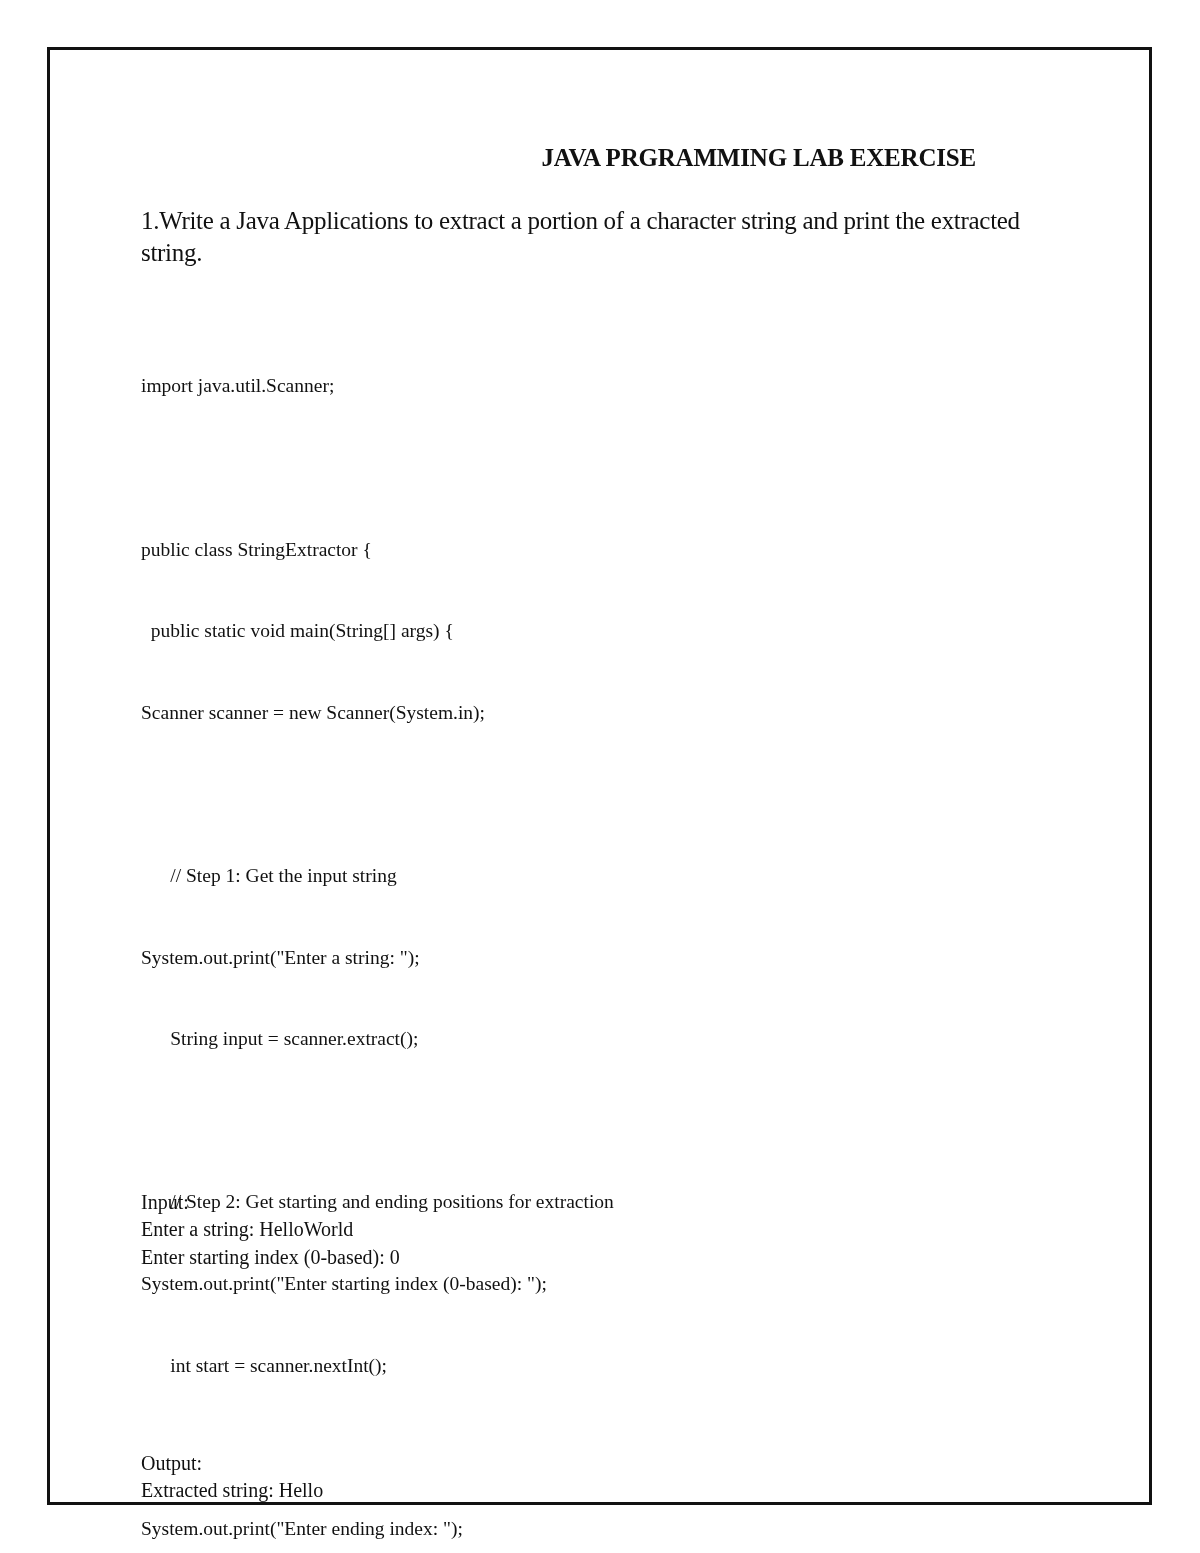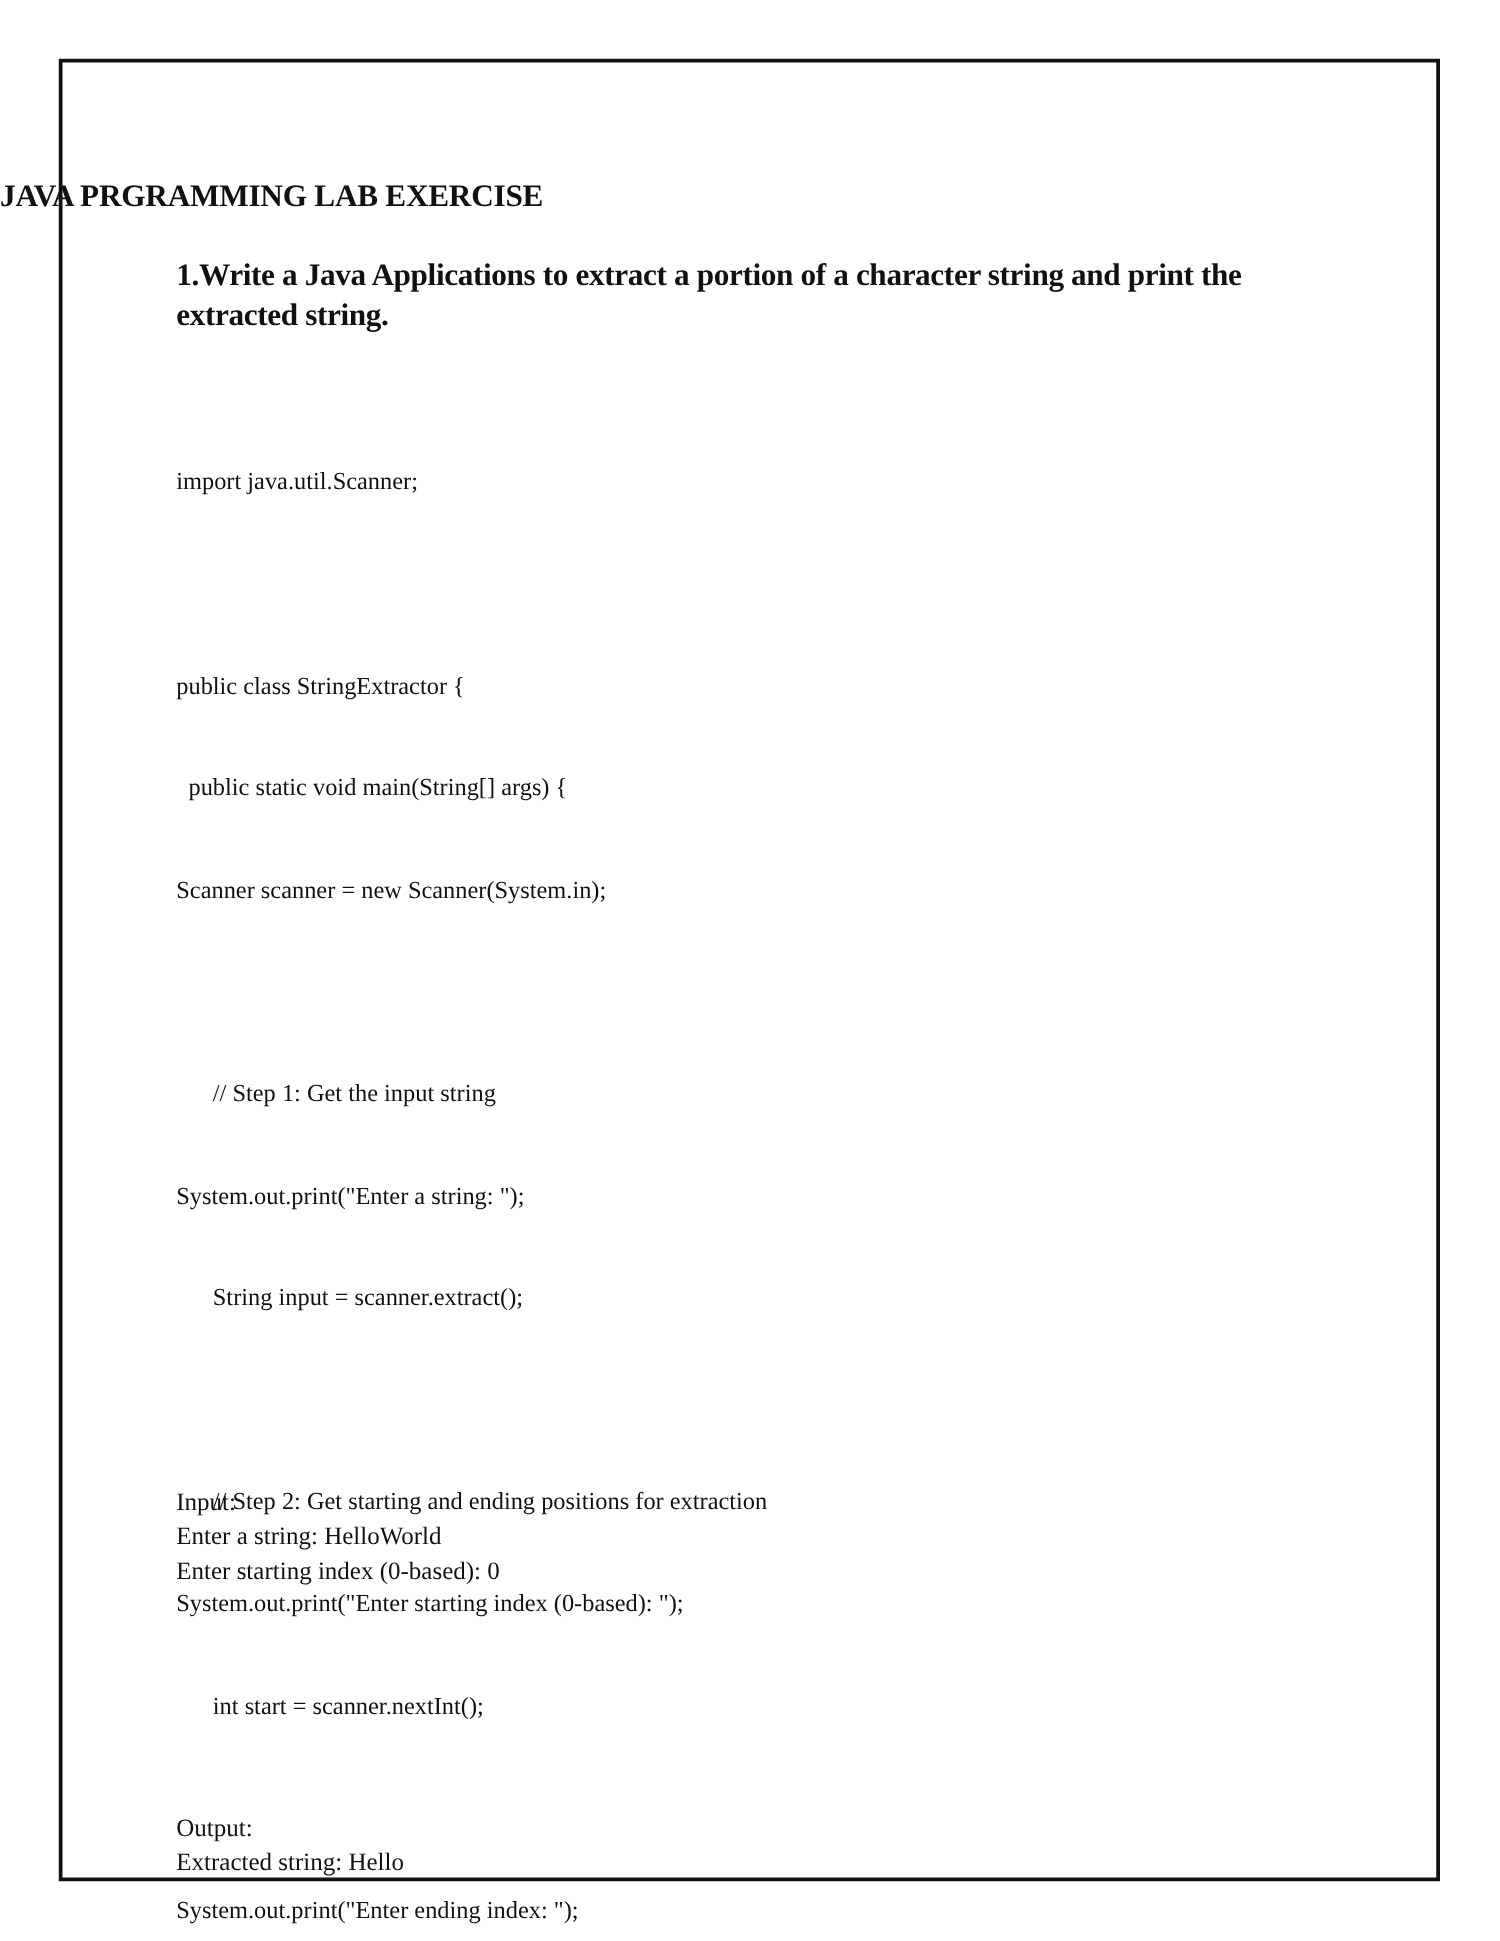--- a/index.html
+++ b/index.html
@@ -1,23 +1,23 @@
 <!DOCTYPE html>
 <html><head>
   <meta charset="utf-8">
   <style>
     html, body { margin: 0; padding: 0; background: #ffffff; }
     body { width: 1200px; height: 1553px; position: relative; overflow: hidden;
            font-family: "Liberation Serif", "DejaVu Serif", serif; color: #111; }
     .page-frame { position: absolute; left: 47px; top: 47px; width: 1099px; height: 1452px;
                   border: 3px solid #111; box-sizing: content-box; }
-    .title { position: absolute; left: 0; width: 976px; top: 144px; text-align: left;
+    .title { position: absolute; left: 0; width: 976px; top: 144px; text-align: right;
              font-weight: bold; font-size: 25px; letter-spacing: -0.2px; }
     .question { position: absolute; left: 141px; top: 205px; width: 900px;
-                font-weight: bold; font-size: 25px; line-height: 32px; letter-spacing: -0.3px; }
+                font-weight: normal; font-size: 25px; line-height: 32px; letter-spacing: -0.3px; }
     .code { position: absolute; left: 141px; top: 318px; font-size: 19.5px; line-height: 27.2px; white-space: pre; }
     .code-line { display: block; height: 27.2px; }
     .io { position: absolute; left: 141px; font-weight: normal; font-size: 20px; line-height: 27.4px; }
     .io-line { display: block; height: 27.4px; }
     .io-input { top: 1189px; }
     .io-output { top: 1409px; margin-top: 41px; }
   </style>
 </head>
 <body>
 

